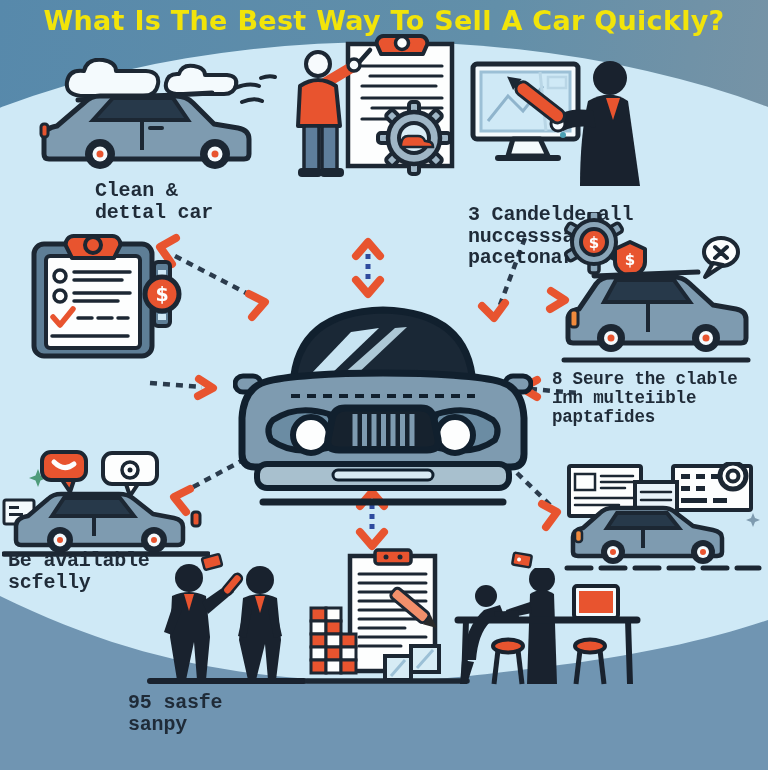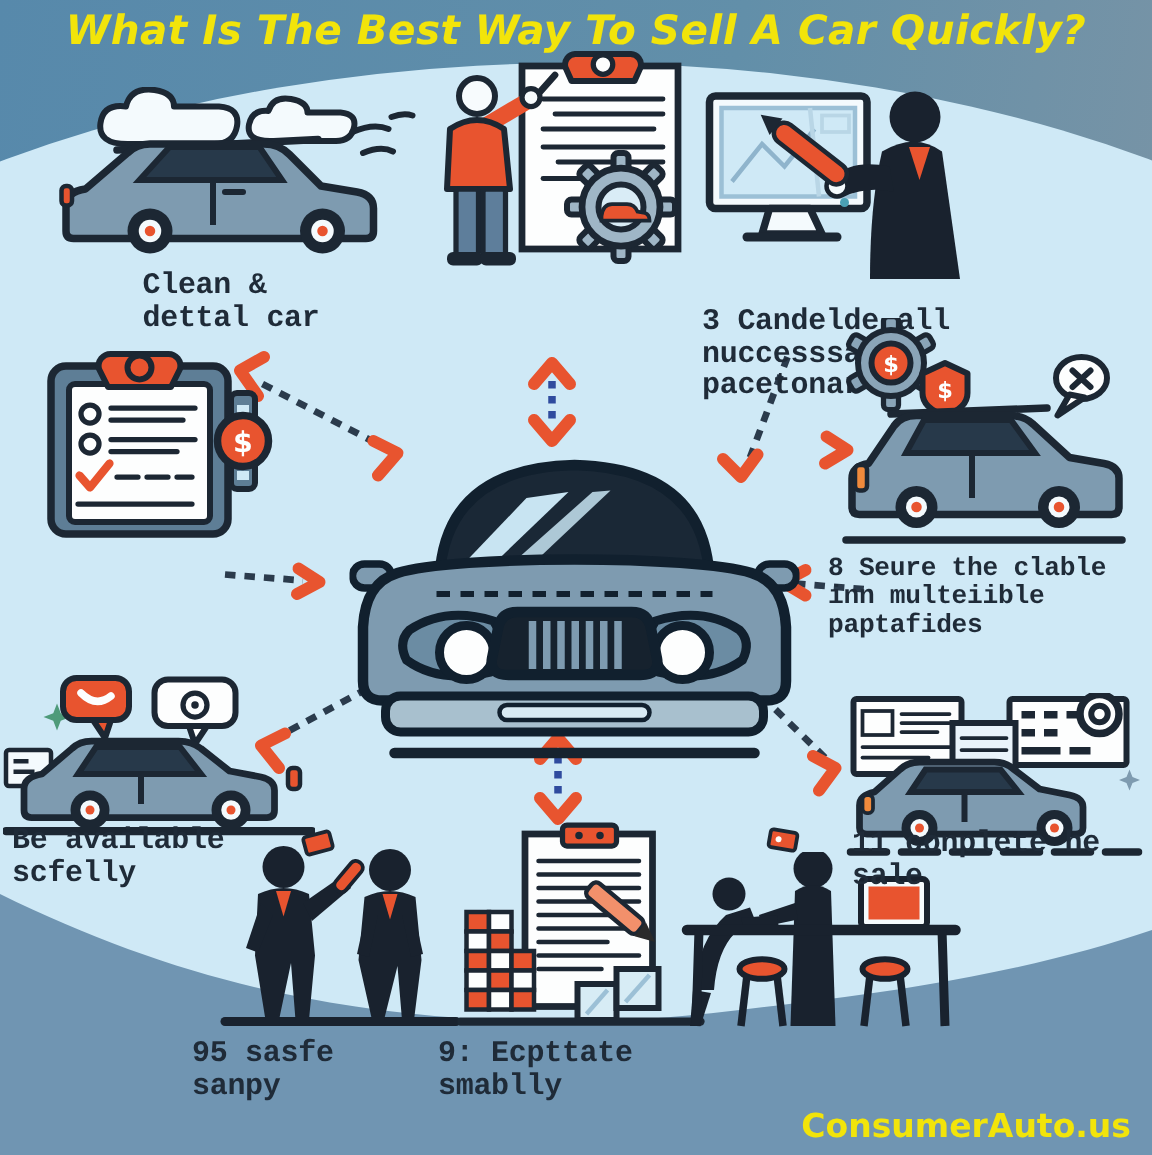--- a/index.html
+++ b/index.html
@@ -8,21 +8,21 @@
     background:linear-gradient(100deg,#5789ab 0%,#628fa9 55%,#7e95a5 100%);
     font-family:"DejaVu Sans",sans-serif;
   }
   .blob{
     position:absolute;left:-300px;top:42px;width:1370px;height:760px;
     border-radius:50%;background:#cfe9f6;
   }
   .layer{position:absolute;left:0;top:0;width:768px;height:770px;}
   #title{
     position:absolute;top:5px;left:0;width:768px;text-align:center;
-    font-size:27px;font-weight:700;letter-spacing:.3px;color:#f2e40a;font-style:italic;
+    font-size:27px;font-weight:700;letter-spacing:.3px;color:#f2e40a;
   }
   .icon{position:absolute;}
   .icon svg{width:100%;height:100%;display:block;}
   .caption{
     position:absolute;white-space:pre-line;text-align:left;
     font-weight:700;font-size:20px;line-height:1.08;color:#1f2b38;letter-spacing:-.2px;font-family:Liberation Mono, monospace;
   }
   .caption.small{font-size:17.5px;}
   #watermark{
     position:absolute;right:14px;bottom:6px;
@@ -338,22 +338,20 @@
           <rect x="21" y="112" width="15" height="13" fill="#fdfefe"></rect>
           <rect x="36" y="112" width="15" height="13" fill="#e8542f"></rect>
       </g>
       <rect x="80" y="108" width="26" height="24" fill="#d7ecf5" stroke="#1c2733" stroke-width="4"></rect>
       <rect x="106" y="98" width="28" height="26" fill="#d7ecf5" stroke="#1c2733" stroke-width="4"></rect>
       <line x1="86" y1="128" x2="100" y2="112" stroke="#9cc0d6" stroke-width="3"></line>
       <line x1="112" y1="120" x2="128" y2="102" stroke="#9cc0d6" stroke-width="3"></line>
       <line x1="2" y1="133" x2="162" y2="133" stroke="#1c2733" stroke-width="5.5" stroke-linecap="round"></line>
     </svg>
   </div>
-  <div class="caption" style="left:292px;top:692px;width:180px">9: Ecpttate
-smablly</div>
 
   <div class="icon" style="left:450px;top:568px;width:195px;height:122px">
     <svg viewBox="0 0 195 122">
       <rect x="124" y="18" width="44" height="32" rx="3" fill="#f4fafd" stroke="#19222e" stroke-width="4"></rect>
       <rect x="129" y="23" width="34" height="22" fill="#e8542f"></rect>
       <g fill="#19222e">
         <circle cx="92" cy="11" r="13"></circle>
         <path d="M80,26 Q92,18 104,26 L107,116 H77 Z"></path>
         <path d="M80,34 L56,42 L58,50 L82,45 Z"></path>
         <circle cx="36" cy="28" r="11"></circle>
@@ -411,22 +409,20 @@
       <rect x="12" y="68" width="7" height="12" rx="3" fill="#f08a3c" stroke="#1c2733" stroke-width="2.5"></rect>
       <circle cx="50" cy="90" r="12" fill="#1c2733"></circle>
         <circle cx="50" cy="90" r="6" fill="#f4fafd"></circle>
         <circle cx="50" cy="90" r="3" fill="#e8542f"></circle>
       <circle cx="140" cy="90" r="12" fill="#1c2733"></circle>
         <circle cx="140" cy="90" r="6" fill="#f4fafd"></circle>
         <circle cx="140" cy="90" r="3" fill="#e8542f"></circle>
       <line x1="4" y1="106" x2="196" y2="106" stroke="#1c2733" stroke-width="5" stroke-dasharray="24 10" stroke-linecap="round"></line>
     </svg>
   </div>
-  <div class="caption" style="left:568px;top:552px;width:198px">11 conplete he
-sale</div>
 
   <div class="icon" style="left:233px;top:270px;width:300px;height:237px">
     <svg viewBox="0 0 300 237">
       <path d="M60,115 Q64,42 150,40 Q236,42 240,115 Z" fill="#1a2836" stroke="#11202e" stroke-width="7" stroke-linejoin="round"></path>
       <polygon points="118,62 146,58 96,106 76,106" fill="#c8e4f2"></polygon>
       <polygon points="162,58 174,57 122,106 108,106" fill="#c8e4f2" opacity="0.85"></polygon>
       <rect x="2" y="106" width="26" height="16" rx="8" fill="#7e9bb0" stroke="#11202e" stroke-width="5"></rect>
       <rect x="272" y="106" width="26" height="16" rx="8" fill="#7e9bb0" stroke="#11202e" stroke-width="5"></rect>
       <path d="M32,112 C70,100 230,100 268,112 C284,117 290,130 291,148 L291,184 Q291,197 278,197 L22,197 Q9,197 9,184 L9,148 C10,130 16,117 32,112 Z" fill="#7e9bb0" stroke="#11202e" stroke-width="7" stroke-linejoin="round"></path>
       <path d="M58,126 H242" stroke="#11202e" stroke-width="4" stroke-dasharray="9 7" fill="none"></path>
@@ -443,15 +439,14 @@
         <line x1="160" y1="144" x2="160" y2="176"></line>
           <line x1="169.5" y1="144" x2="169.5" y2="176"></line>
         <line x1="179" y1="144" x2="179" y2="176"></line>
       </g>
       <rect x="24" y="194" width="252" height="24" rx="10" fill="#a8c0ce" stroke="#11202e" stroke-width="6"></rect>
       <rect x="100" y="200" width="100" height="10" rx="5" fill="#d8eaf3" stroke="#11202e" stroke-width="3"></rect>
       <path d="M30,232 H270" stroke="#16232f" stroke-width="7" stroke-linecap="round"></path>
     </svg>
   </div>
 
-  <div id="watermark">ConsumerAuto.us</div>
 
 </div>
 
 </body></html>

